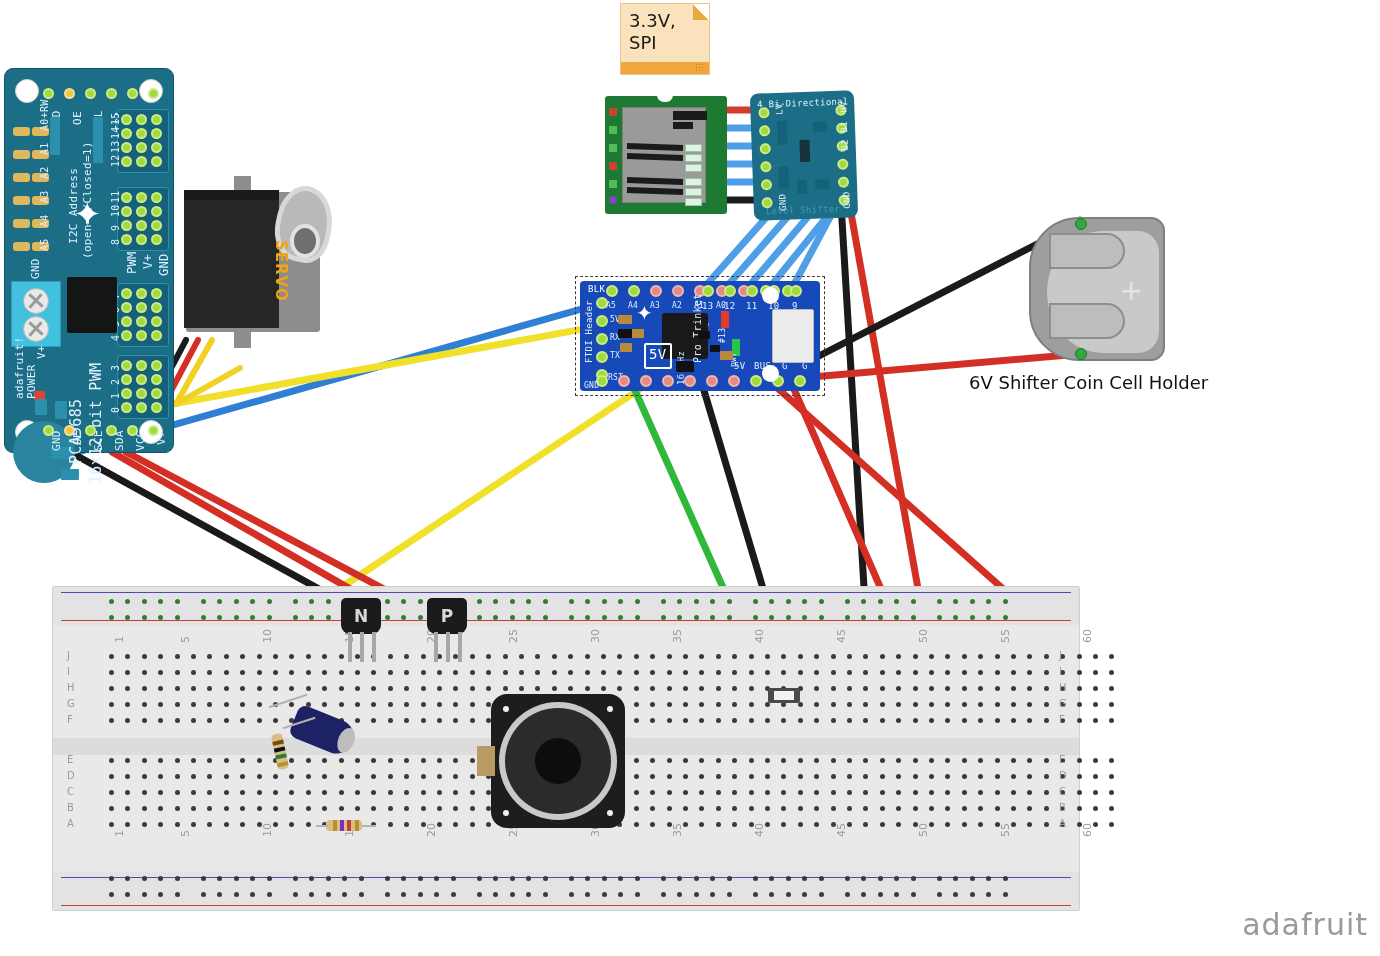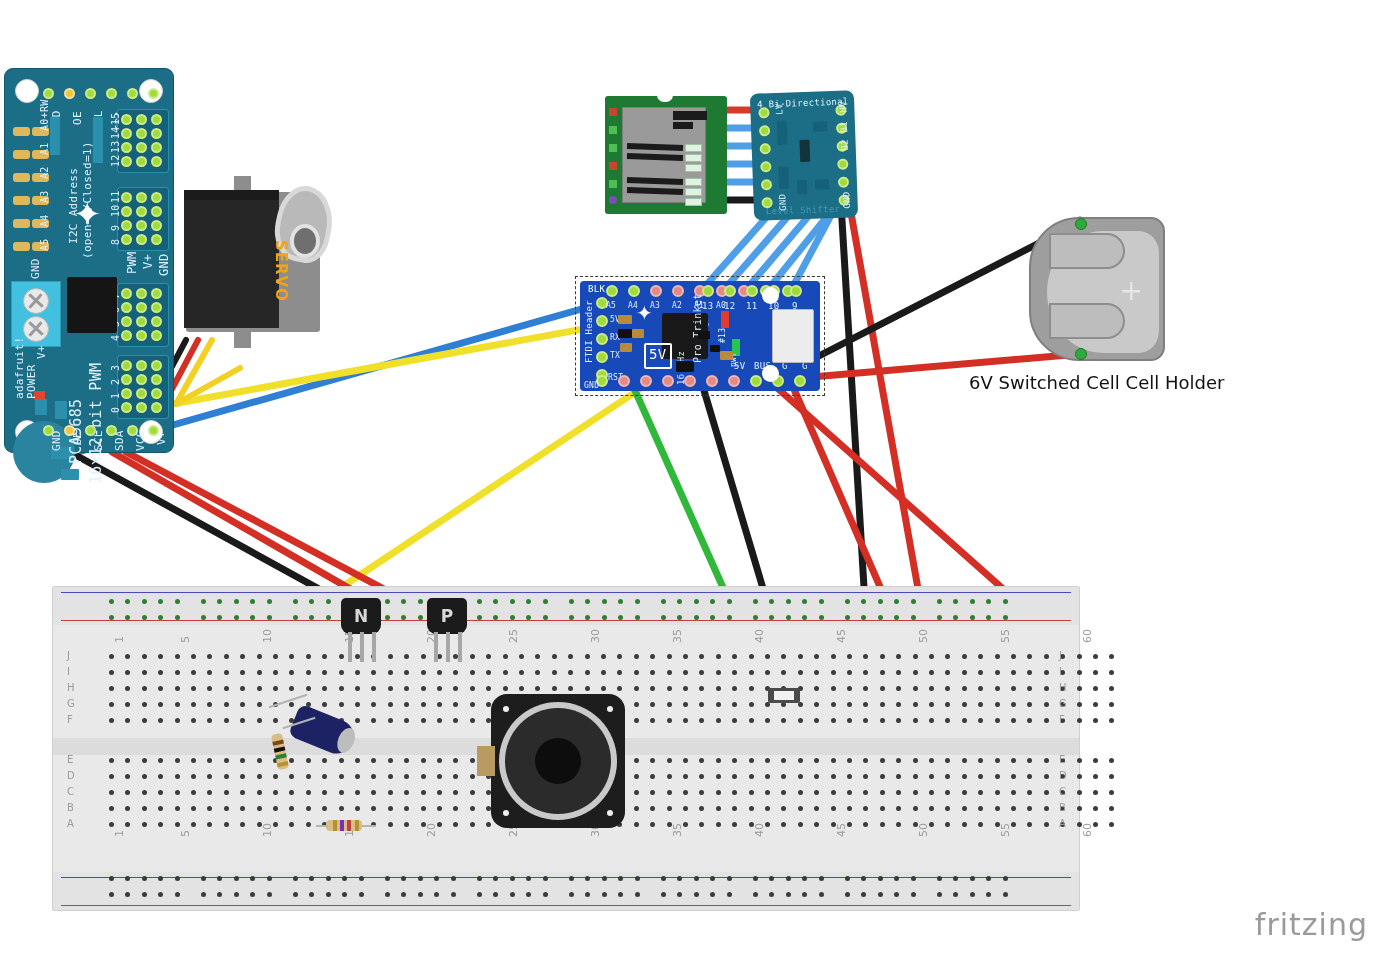--- a/index.html
+++ b/index.html
@@ -254,20 +254,28 @@
     <circle class="wend" cx="412" cy="836" r="4.5"></circle>
     <circle class="wend" cx="446" cy="708" r="4.5"></circle>
     <circle class="wend" cx="374" cy="712" r="4.5"></circle>
     <circle class="wend" cx="374" cy="772" r="4.5"></circle>
     <circle class="wend" cx="352" cy="706" r="4.5"></circle>
     <circle class="wend" cx="268" cy="712" r="4.5"></circle>
     <circle class="wend" cx="318" cy="820" r="4.5"></circle>
   </svg>
 
 
+  <div class="note" id="note2" style="left:620px;top:3px;width:90px;height:72px;">
+    <div class="fold"></div>
+    <div class="body" style="font-size:18px;line-height:22px;padding:6px 8px;">3.3V,
+SPI</div>
+    <div class="footer" style="height:12px;">
+      <div class="grip"></div>
+    </div>
+  </div>
 
   <div class="pcb" id="pca">
     <div class="mount" style="left:10px;top:10px;"></div>
     <div class="mount" style="right:10px;top:10px;"></div>
     <div class="mount" style="left:10px;bottom:8px;"></div>
     <div class="mount" style="right:10px;bottom:8px;"></div>
 
     <div style="position:absolute;left:38px;top:19px;">
       <div class="pad" style="left:0px;top:0;"></div>
       <div class="pad padg" style="left:21px;top:0;"></div>
@@ -591,21 +599,21 @@
     <div class="shell">
       <div class="cellface"></div>
       <div class="clip" style="left:18px;top:14px;width:72px;height:32px;border-radius:0 24px 24px 0;"></div>
       <div class="clip" style="left:18px;top:84px;width:72px;height:32px;border-radius:0 24px 24px 0;"></div>
       <div class="plus">+</div>
     </div>
     <div class="term" style="left:56px;top:6px;"></div>
     <div class="term" style="left:56px;top:136px;"></div>
   </div>
 
-  <div class="caption" style="left:969px;top:372px;">6V Switched Cell Cell Holder</div>
+  <div class="caption" style="left:969px;top:372px;">6V Shifter Coin Cell Holder</div>
 
   <div id="bb">
 
     <div class="railband" style="top:0;">
       <div class="railline rl-blue" style="top:5px;"></div>
       <div class="railline rl-red" style="top:33px;"></div>
     </div>
 
     <div class="mainfield" style="top:38px;bottom:38px;">
       <div class="trough" style="top:113px;"></div>
@@ -1537,15 +1545,15 @@
     <div class="scr" style="left:12px;top:12px;"></div>
     <div class="scr" style="right:12px;top:12px;"></div>
     <div class="scr" style="left:12px;bottom:12px;"></div>
     <div class="scr" style="right:12px;bottom:12px;"></div>
   </div>
 
   <div class="vibmod" style="left:768px;top:688px;">
     <div class="w"></div>
   </div>
 
-  <div id="frz">fritzing</div>
+  <div id="frz">adafruit</div>
 
 </div>
 
 </body></html>

